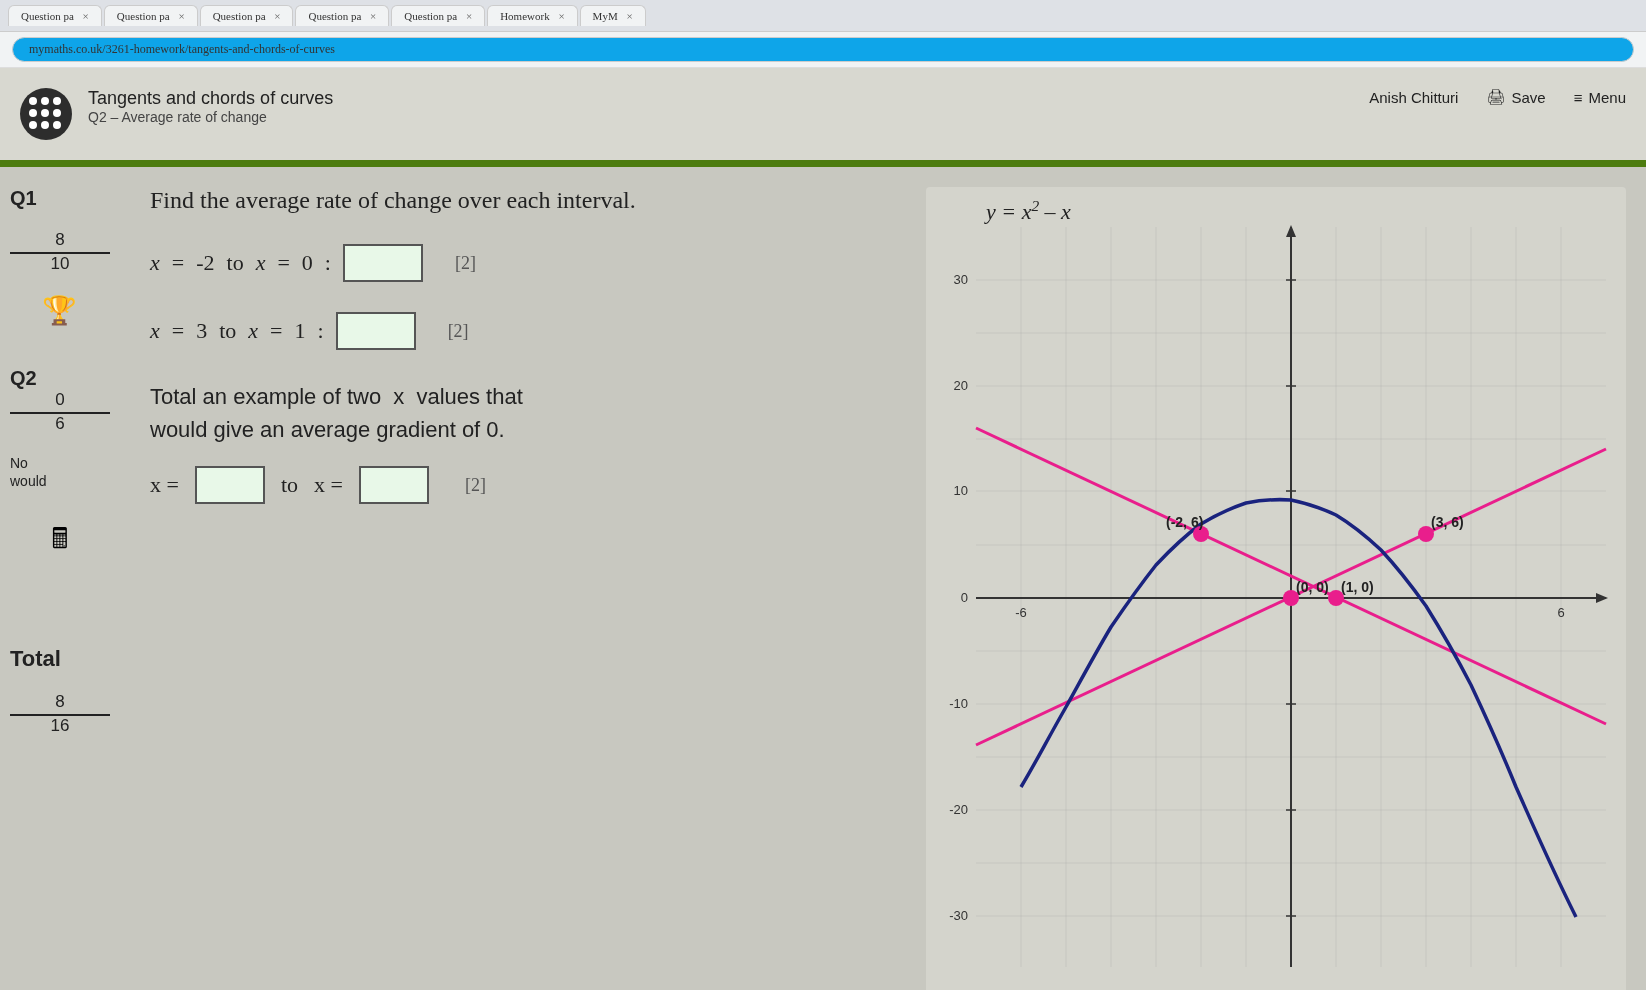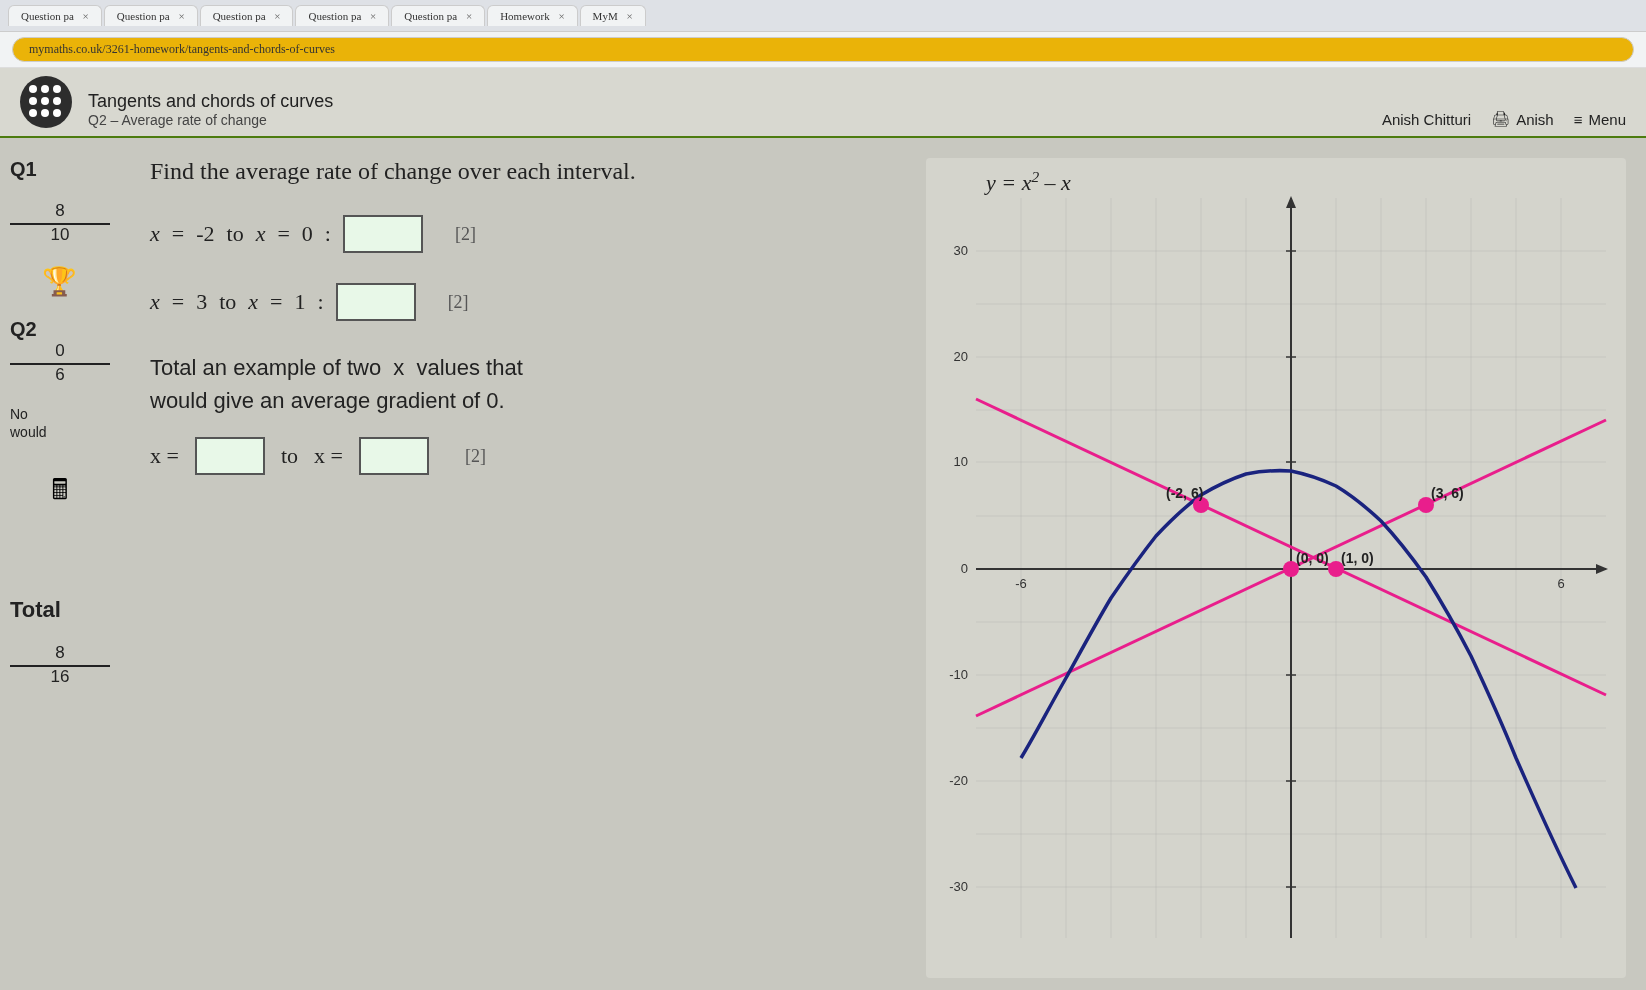--- a/index.html
+++ b/index.html
@@ -47,42 +47,42 @@
       height: 36px;
       display: flex;
       align-items: center;
       padding: 0 12px;
       font-size: 12px;
       color: #555;
       border-bottom: 1px solid #ddd;
     }
     .address-bar .url {
       flex: 1;
-      background: #eab308;
+      background: #0ea5e9;
       border: 1px solid #ccc;
       border-radius: 20px;
       padding: 4px 16px;
       font-size: 12px;
       color: #333;
     }
 
     
     .main-content {
       background: #c8c8c0;
       min-height: 900px;
       position: relative;
     }
 
     
     .header {
       background: #d8d8d0;
-      padding: 8px 20px;
-      display: flex;
-      align-items: flex-end;
-      border-bottom: 2px solid #4d7c0f;
+      padding: 20px 20px;
+      display: flex;
+      align-items: flex-start;
+      border-bottom: 7px solid #4d7c0f;
     }
     .header-logo {
       width: 52px;
       height: 52px;
       background: #2d2d2d;
       border-radius: 50%;
       display: flex;
       align-items: center;
       justify-content: center;
       margin-right: 16px;
@@ -109,21 +109,21 @@
       font-family: Arial, sans-serif;
     }
     .header-titles .title-sub {
       font-size: 14px;
       color: #444;
       font-family: Arial, sans-serif;
     }
     .header-right {
       display: flex;
       align-items: center;
-      gap: 20px;
+      gap: 28px;
     }
     .header-right .user-name {
       font-size: 15px;
       color: #222;
       font-family: Arial, sans-serif;
     }
     .save-btn {
       display: flex;
       align-items: center;
       gap: 6px;
@@ -181,20 +181,21 @@
     }
     .score-fraction .denominator {
       display: block;
       text-align: center;
     }
     .trophy-icon {
       font-size: 28px;
       text-align: center;
     }
     .q2-section {
+      margin-top: 20px;
     }
     .no-calc {
       font-size: 14px;
       color: #222;
       font-family: Arial, sans-serif;
       line-height: 1.3;
     }
     .calculator-icon {
       font-size: 28px;
       text-align: center;
@@ -341,21 +342,21 @@
       </div>
     </div>
     <div class="header-titles">
       <div class="title-main">Tangents and chords of curves</div>
       <div class="title-sub">Q2 – Average rate of change</div>
     </div>
     <div class="header-right">
       <span class="user-name">Anish Chitturi</span>
       <button class="save-btn">
         <span>🖨</span>
-        <span>Anish</span>
+        <span>Save</span>
       </button>
       <button class="menu-btn">
         <span>≡</span>
         <span>Menu</span>
       </button>
     </div>
   </div>
 
   <div class="body-layout">
 

